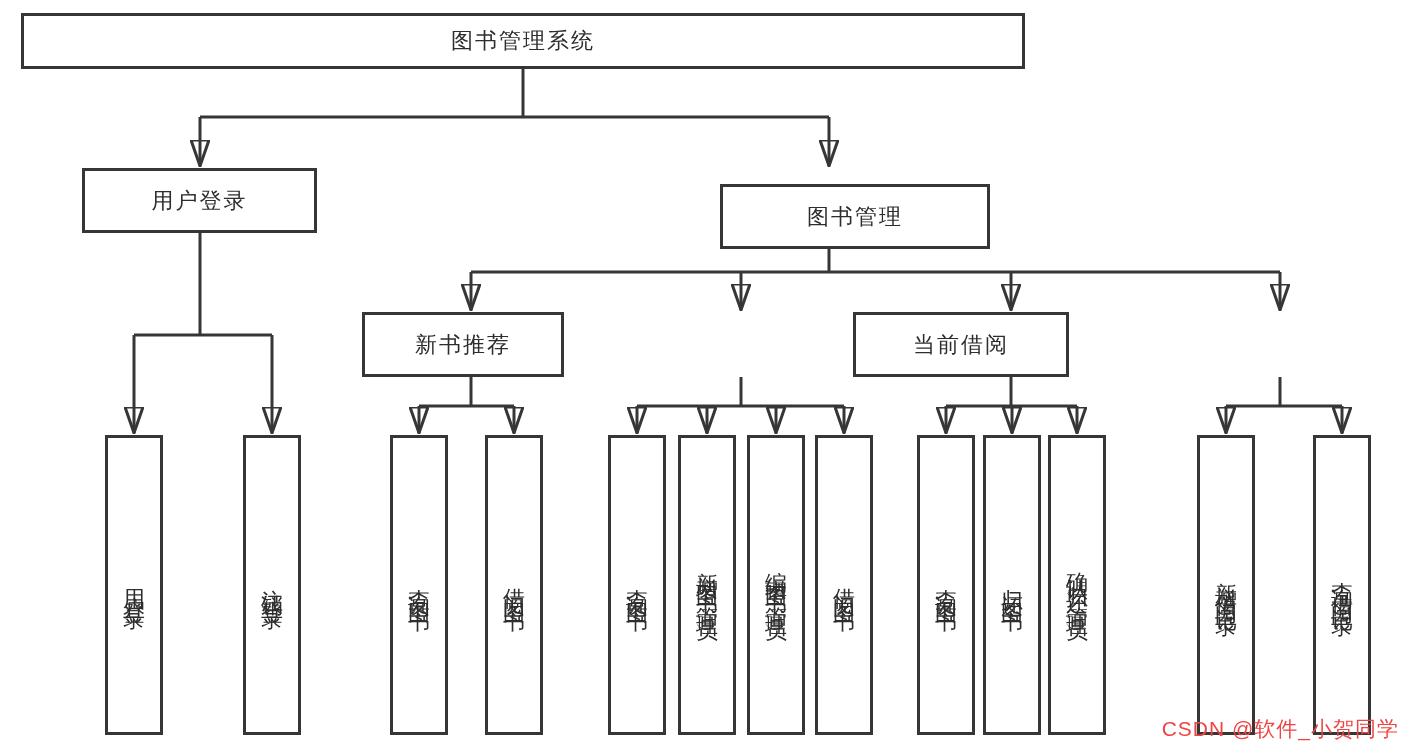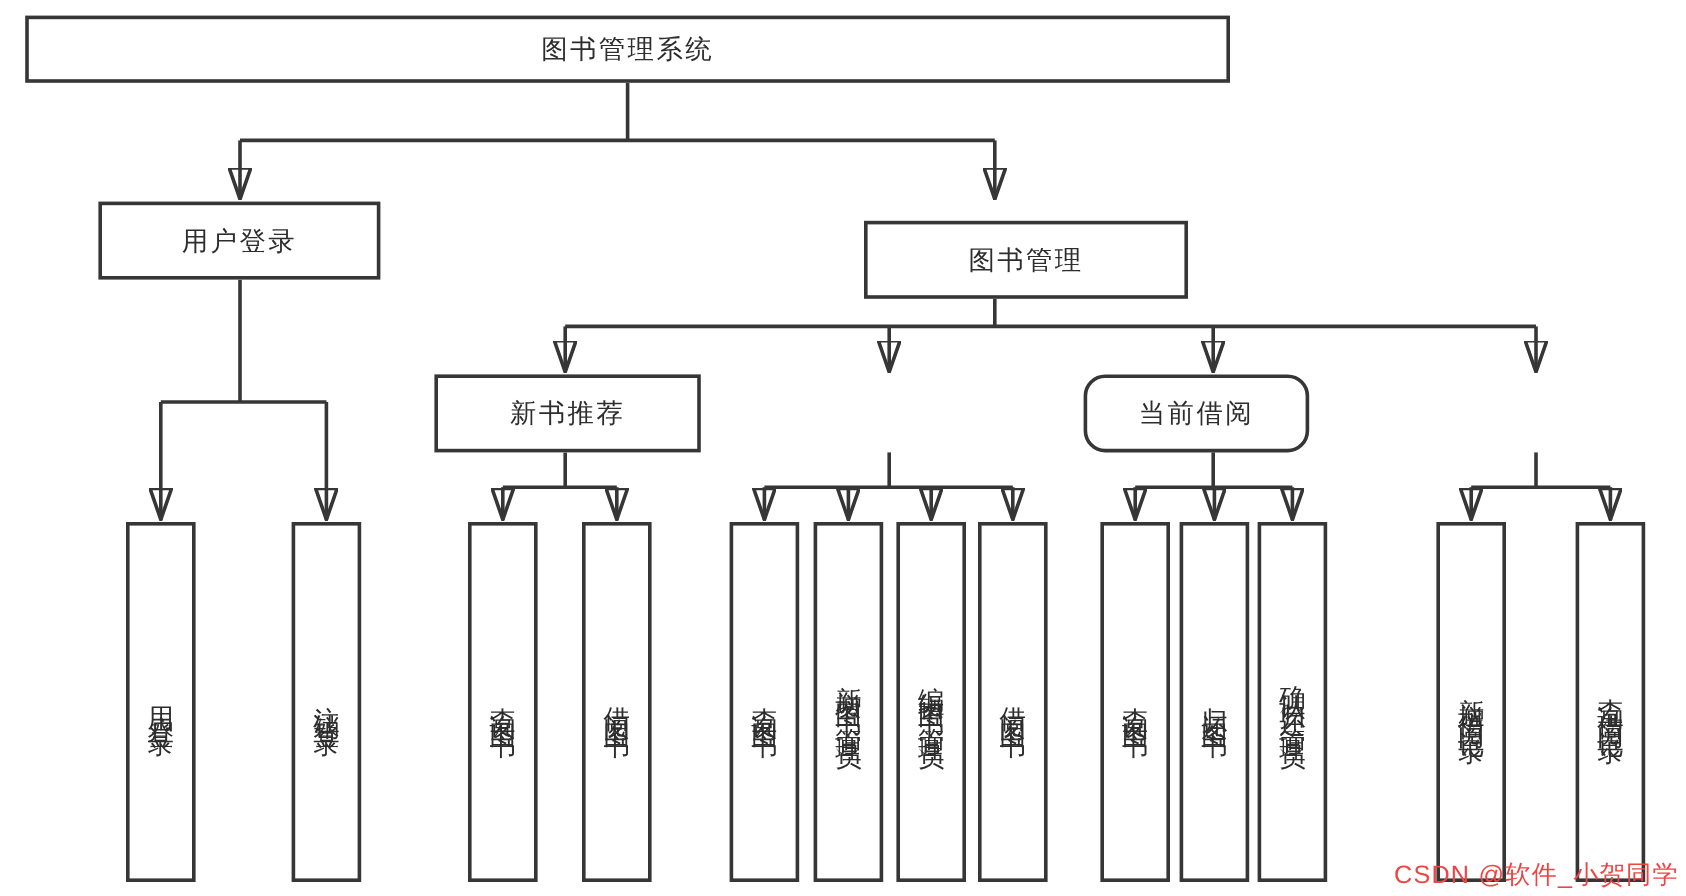--- a/index.html
+++ b/index.html
@@ -101,22 +101,22 @@
     <path d="M1226,406 H1342"></path>
     <path d="M1226,406 V433" marker-end="url(#arw)"></path>
     <path d="M1342,406 V433" marker-end="url(#arw)"></path>
   </svg>
 
   <div class="node" style="left:21px; top:13px; width:1004px; height:56px;">图书管理系统</div>
 
   <div class="node" style="left:82px; top:168px; width:235px; height:65px;">用户登录</div>
   <div class="node" style="left:720px; top:168px; width:270px; height:65px;margin-top:16px;">图书管理</div>
 
-  <div class="node" style="left:362px; top:312px; width:222px; height:65px;">新书推荐</div>
-  <div class="node" style="left:903px; top:312px; width:188px; height:65px;border-radius:18px;">当前借阅</div>
+  <div class="node" style="left:362px; top:312px; width:202px; height:65px;">新书推荐</div>
+  <div class="node" style="left:853px; top:312px; width:216px; height:65px;">当前借阅</div>
 
   <div class="node leaf" style="left:105px; top:435px; width:58px; height:300px;">用户登录</div>
   <div class="node leaf" style="left:243px; top:435px; width:58px; height:300px;">注销登录</div>
 
   <div class="node leaf" style="left:390px; top:435px; width:58px; height:300px;">查询图书</div>
   <div class="node leaf" style="left:485px; top:435px; width:58px; height:300px;">借阅图书</div>
 
   <div class="node leaf" style="left:608px; top:435px; width:58px; height:300px;">查询图书</div>
   <div class="node leaf" style="left:678px; top:435px; width:58px; height:300px;">新增图书（管理员）</div>
   <div class="node leaf" style="left:747px; top:435px; width:58px; height:300px;">编辑图书（管理员）</div>

